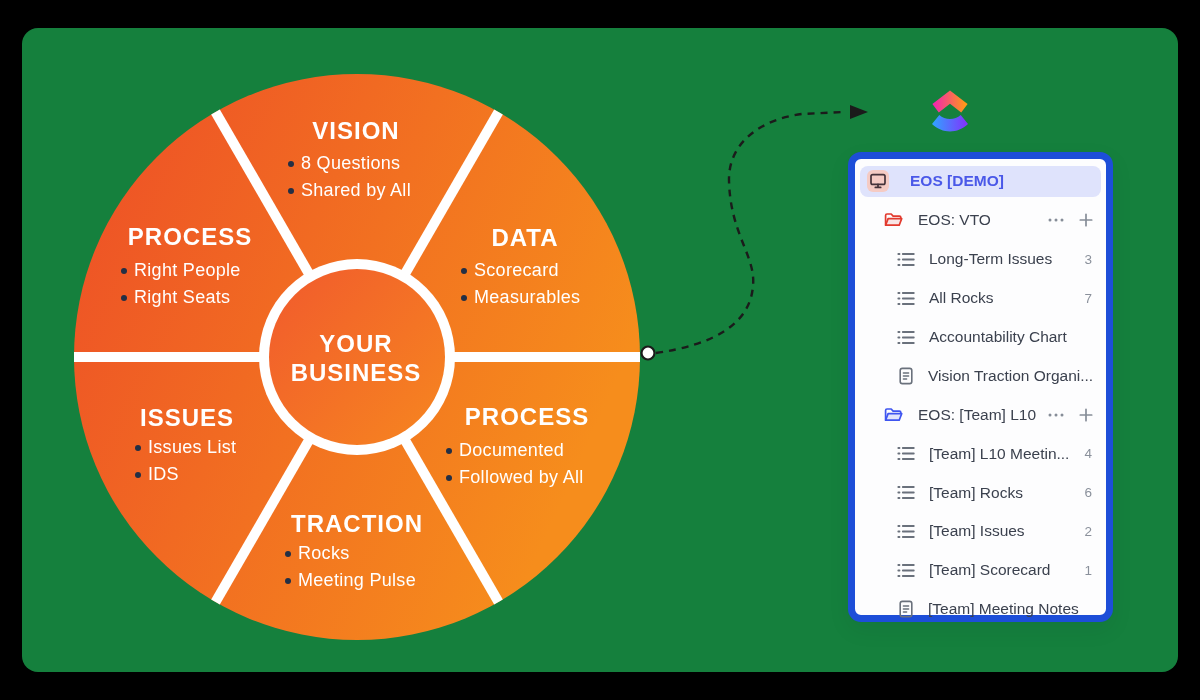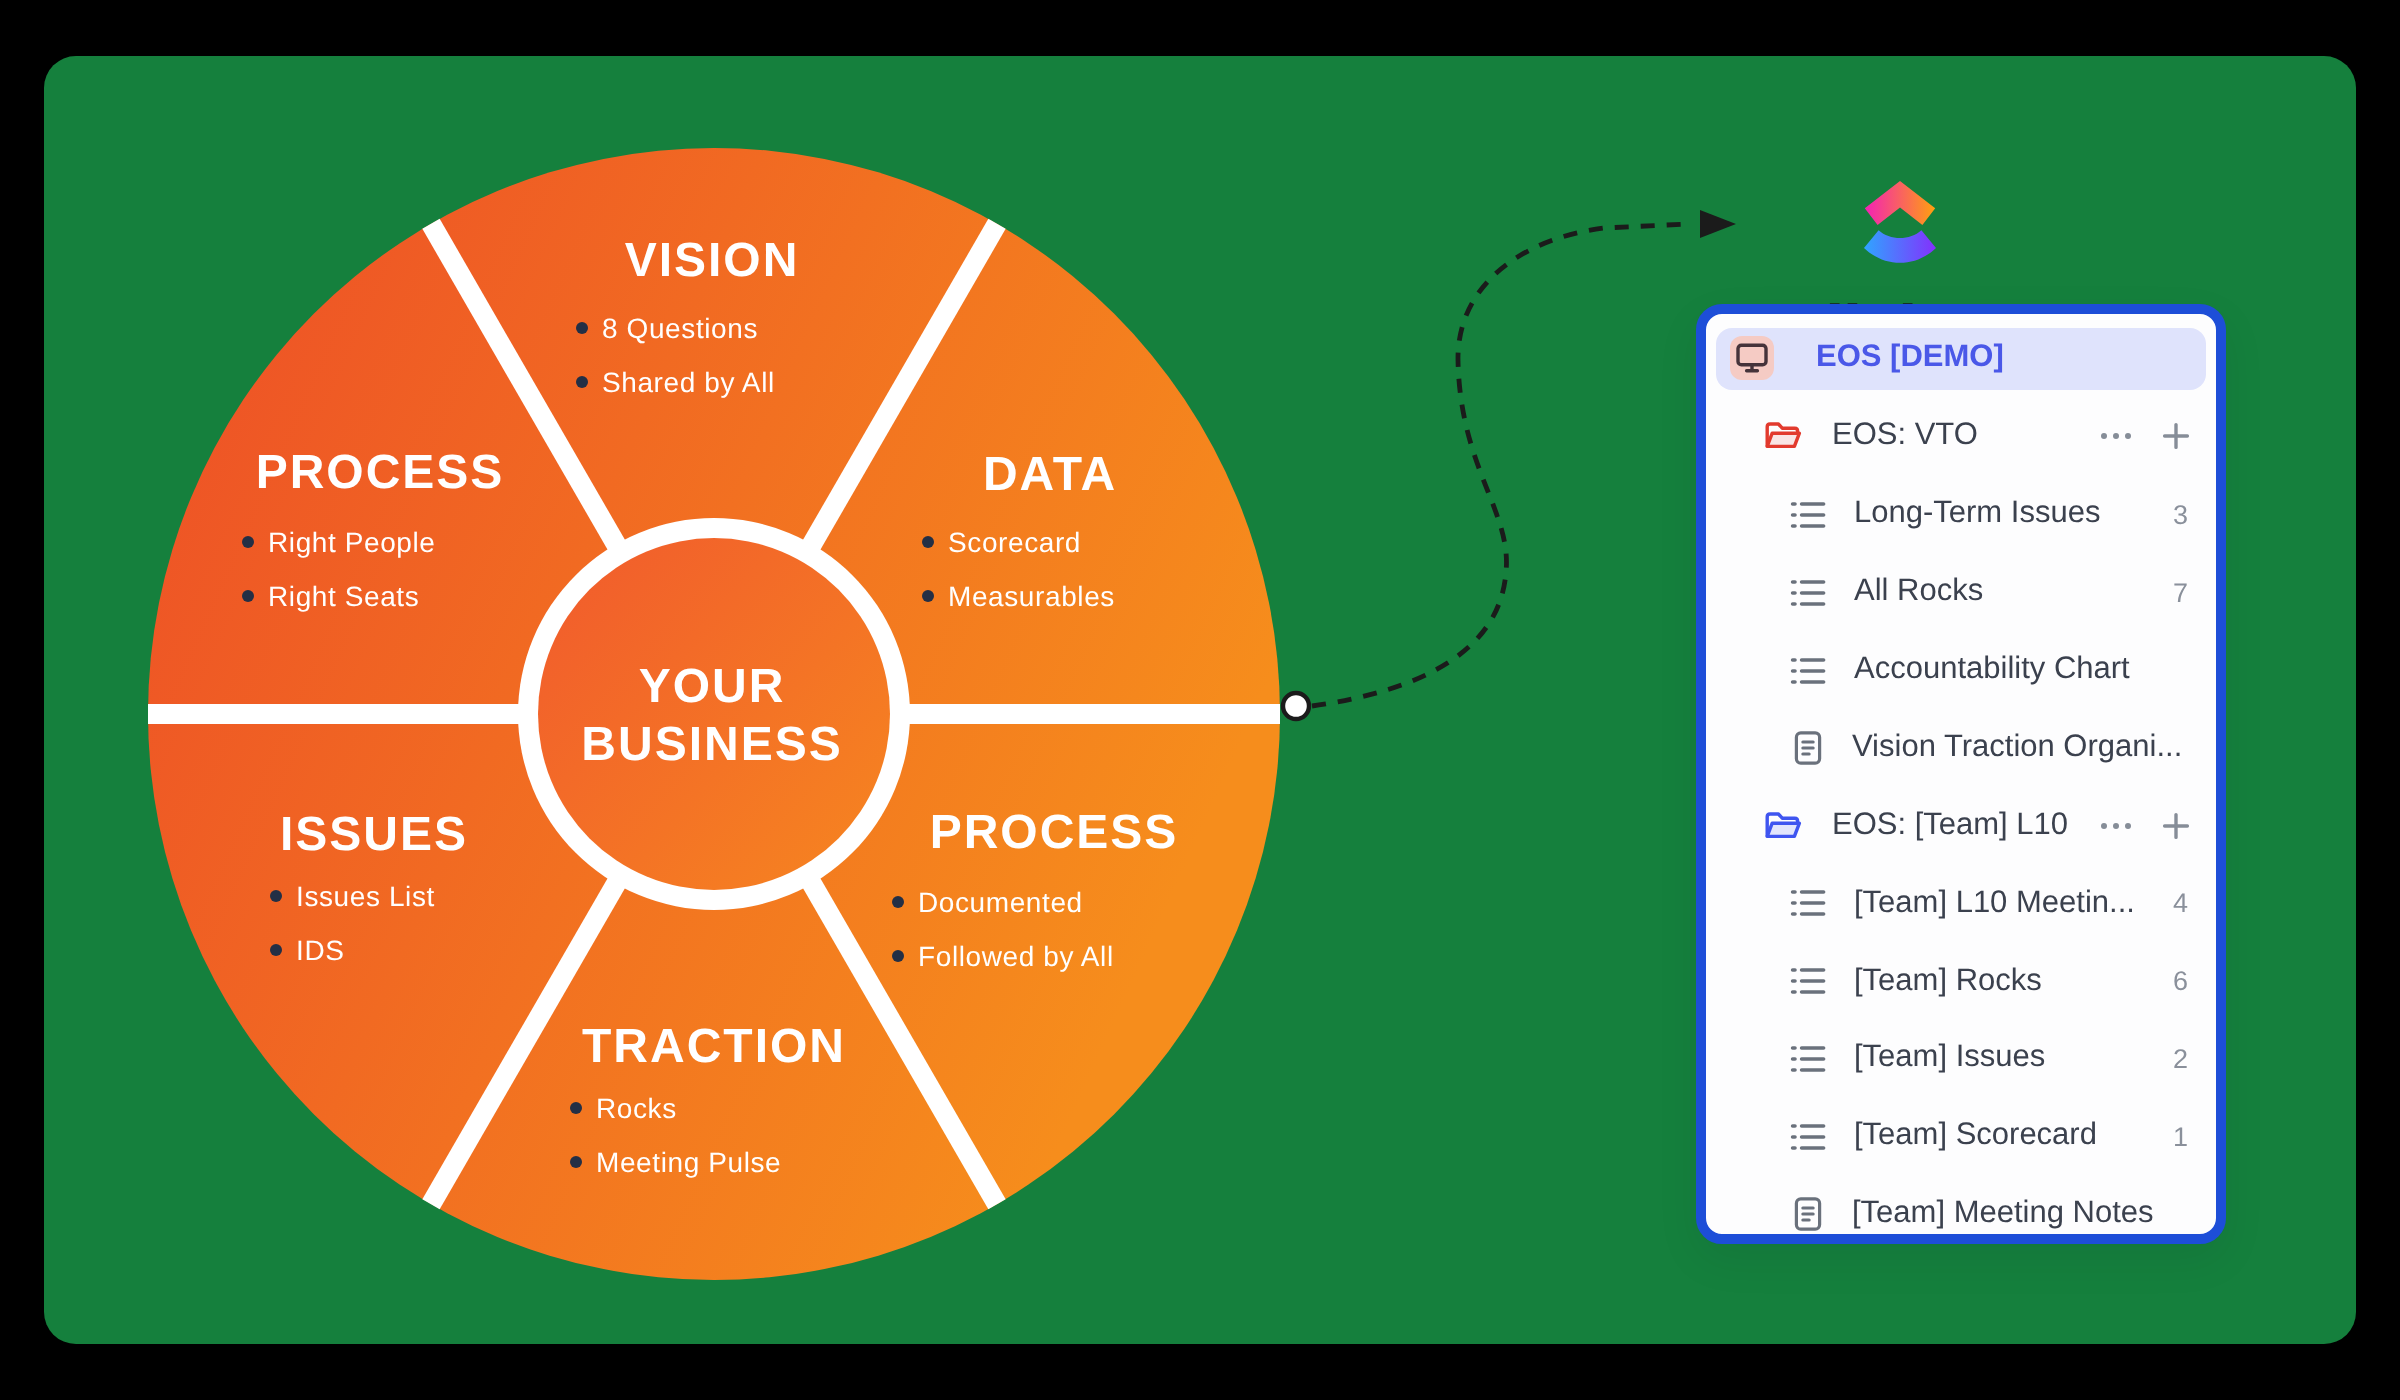--- a/index.html
+++ b/index.html
@@ -13,21 +13,21 @@
   }
   
   .wheel-svg{position:absolute;left:35px;top:29px;}
   .sec-title{
     position:absolute;transform:translate(-50%,-50%);
     color:#fff;font-weight:bold;font-size:24px;letter-spacing:1px;white-space:nowrap;
   }
   .bullets{position:absolute;list-style:none;margin:0;padding:0;}
   .bullets li{display:flex;align-items:center;height:27px;white-space:nowrap;}
   .bullets .dot{width:6px;height:6px;border-radius:50%;background:#232f45;margin-right:7px;flex:none;}
-  .bullets .btxt{color:#fff;font-size:14px;letter-spacing:0.3px;}
+  .bullets .btxt{color:#fff;font-size:18px;letter-spacing:0.3px;}
   .center-label{
     position:absolute;left:334px;top:330px;transform:translate(-50%,-50%);
     color:#fff;font-weight:bold;font-size:24px;line-height:29px;letter-spacing:1px;
     text-align:center;white-space:nowrap;
   }
   
   .t-vision{left:334px;top:103px;}   .b-vision{left:266px;top:122px;}
   .t-data{left:503px;top:210px;}     .b-data{left:439px;top:229px;}
   .t-people{left:168px;top:209px;}   .b-people{left:99px;top:229px;}
   .t-issues{left:165px;top:390px;}   .b-issues{left:113px;top:406px;}
@@ -36,21 +36,21 @@
   
   .connector{position:absolute;left:0;top:0;pointer-events:none;}
   
   .clickup{position:absolute;left:866px;top:62px;display:flex;align-items:center;gap:9px;flex-direction:column;}
   .clickup-text{
     font-size:35px;font-weight:bold;color:#17171d;letter-spacing:-0.8px;
   }
   
   .panel{
     position:absolute;left:826px;top:124px;width:265px;height:470px;
-    background:#fdfdfe;border:5px solid #1d4ed8;border-radius:13px;
+    background:#fdfdfe;border:7px solid #1d4ed8;border-radius:13px;
     box-shadow:0 8px 22px rgba(20,20,43,.07);
     box-sizing:border-box;padding-top:3px;
   }
   .p-row{height:38.9px;display:flex;align-items:center;position:relative;}
   .p-row .hl-bg{
     position:absolute;left:5px;right:5px;top:4px;bottom:4px;
     background:#dfe3fc;border-radius:8px;
   }
   .p-row-inner{position:relative;display:flex;align-items:center;width:100%;height:100%;}
   .mon-wrap{

